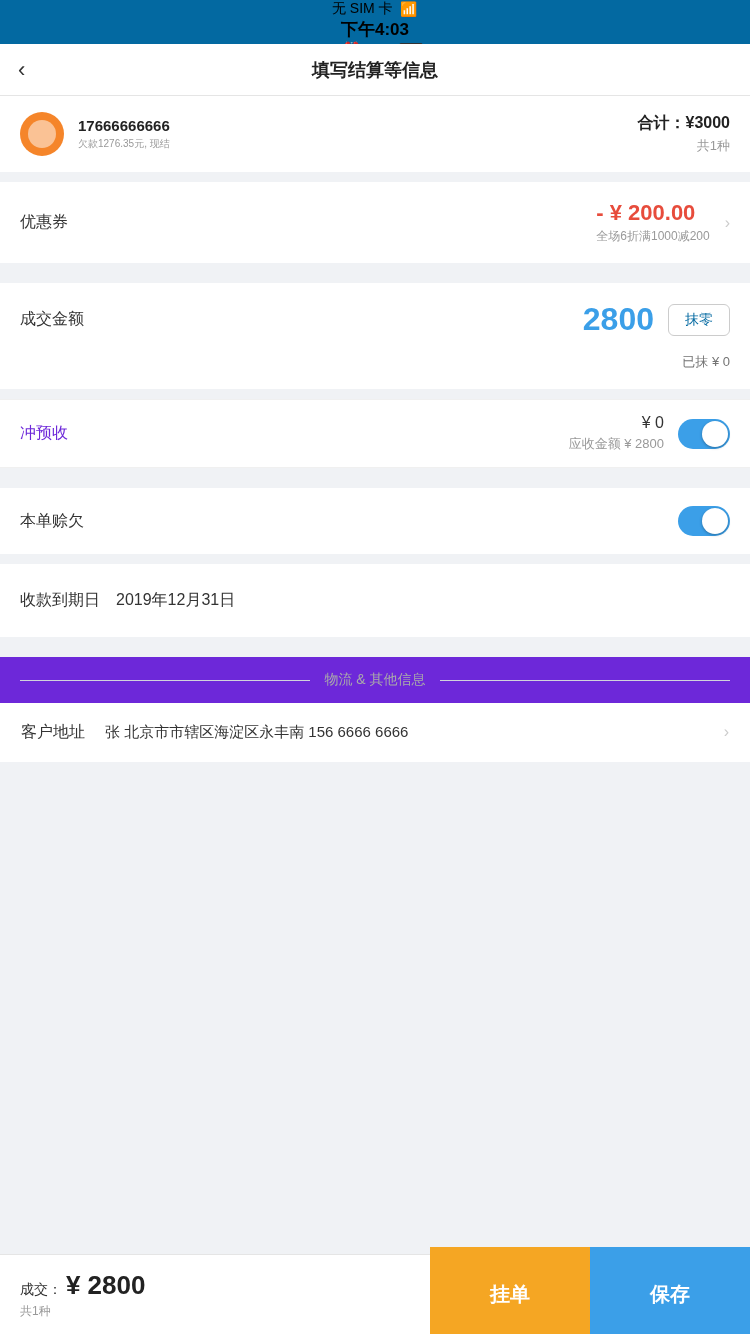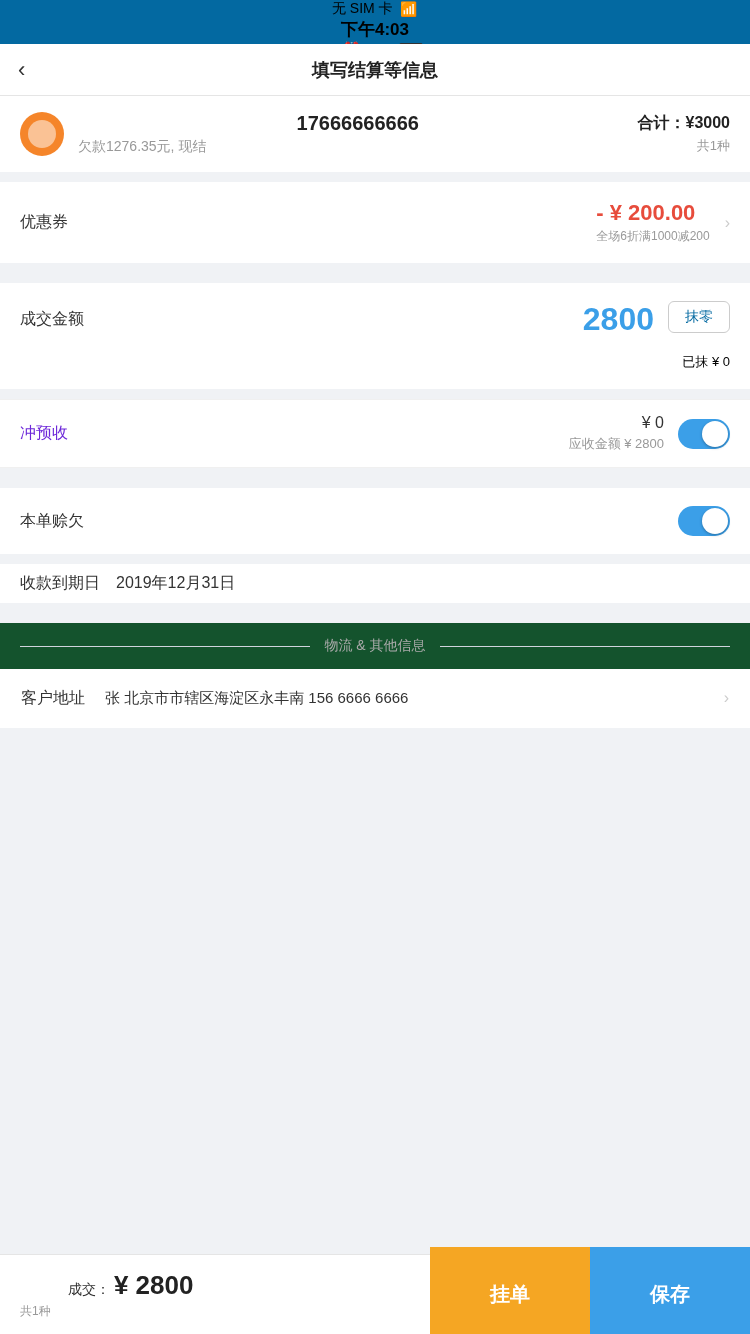--- a/index.html
+++ b/index.html
@@ -66,22 +66,22 @@
     }
     .avatar {
       width: 44px; height: 44px; border-radius: 50%;
       background: #f5852a;
       display: flex; align-items: center; justify-content: center;
       flex-shrink: 0;
       margin-right: 14px;
     }
     .avatar-inner { width: 28px; height: 28px; border-radius: 50%; background: #fff; opacity: 0.5; }
     .user-info { flex: 1; }
-    .user-phone { font-size: 20px; font-weight: 600; color: #222; margin-bottom: 3px; text-align: center; }
-    .user-sub { font-size: 14px; color: #999; }
+    .user-phone { font-size: 15px; font-weight: 600; color: #222; margin-bottom: 3px; }
+    .user-sub { font-size: 10px; color: #999; }
     .user-total { text-align: right; }
     .total-amount { font-size: 16px; font-weight: 600; color: #222; }
     .total-sub { font-size: 13px; color: #999; margin-top: 3px; }
 
     
     .row-item {
       background: #fff;
       padding: 18px 20px;
       display: flex;
       align-items: center;
@@ -106,26 +106,26 @@
     }
     .amount-row {
       display: flex;
       align-items: center;
       justify-content: space-between;
       margin-bottom: 14px;
     }
     .amount-row:last-child { margin-bottom: 0; }
     .amount-label { font-size: 16px; color: #333; }
     .amount-value-big { font-size: 32px; font-weight: 700; color: #3b9fe8; }
-    .amount-right-group { display: flex; align-items: flex-start; gap: 14px; }
+    .amount-right-group { display: flex; align-items: center; gap: 14px; }
     .round-btn {
       border: 1px solid #ccc; border-radius: 6px; padding: 6px 16px;
       font-size: 14px; color: #0369a1; background: #fff; cursor: pointer;
     }
-    .amount-sub { font-size: 13px; color: #000000; margin-top: 2px; text-align: right; margin-left: 9px; }
+    .amount-sub { font-size: 13px; color: #737373; margin-top: 2px; text-align: right; margin-left: 9px; }
 
     
     .prepay-row {
       display: flex; align-items: center; justify-content: space-between;
       padding: 14px 20px;
       background: #fff;
     }
     .prepay-label { font-size: 16px; color: #6d28d9; }
     .prepay-right { display: flex; flex-direction: column; align-items: flex-end; gap: 3px; }
     .prepay-amount { font-size: 16px; color: #333; }
@@ -143,31 +143,31 @@
       width: 26px; height: 26px; border-radius: 50%;
       background: #fff;
       position: absolute;
       top: 2px; right: 2px;
       box-shadow: 0 1px 3px rgba(0,0,0,0.3);
     }
 
     
     .due-date-row {
       background: #fff;
-      padding: 9px 20px;
+      padding: 26px 20px;
       display: flex;
       align-items: center;
       gap: 16px;
     }
     .due-date-label { font-size: 16px; color: #333; }
     .due-date-value { font-size: 16px; color: #333; }
 
     
     .text-divider {
-      background: #14532d;
+      background: #6d28d9;
       padding: 14px 20px;
       text-align: center;
       color: #aaa;
       font-size: 14px;
       display: flex;
       align-items: center;
       gap: 14px;
     }
     .text-divider::before, .text-divider::after {
       content: '';
@@ -198,21 +198,21 @@
       height: 80px;
       background: #fff;
       display: flex;
       align-items: center;
       border-top: 1px solid #e5e5e5;
     }
     .footer-left {
       flex: 1;
       padding: 0 20px;
     }
-    .footer-amount { font-size: 14px; color: #333; margin-left: 48px; }
+    .footer-amount { font-size: 14px; color: #333; }
     .footer-amount-big { font-size: 26px; font-weight: 700; color: #222; }
     .footer-sub { font-size: 12px; color: #999; margin-top: 2px; }
     .footer-btn {
       height: 96px;
       width: 160px;
       display: flex;
       align-items: center;
       justify-content: center;
       font-size: 20px;
       font-weight: 600;

